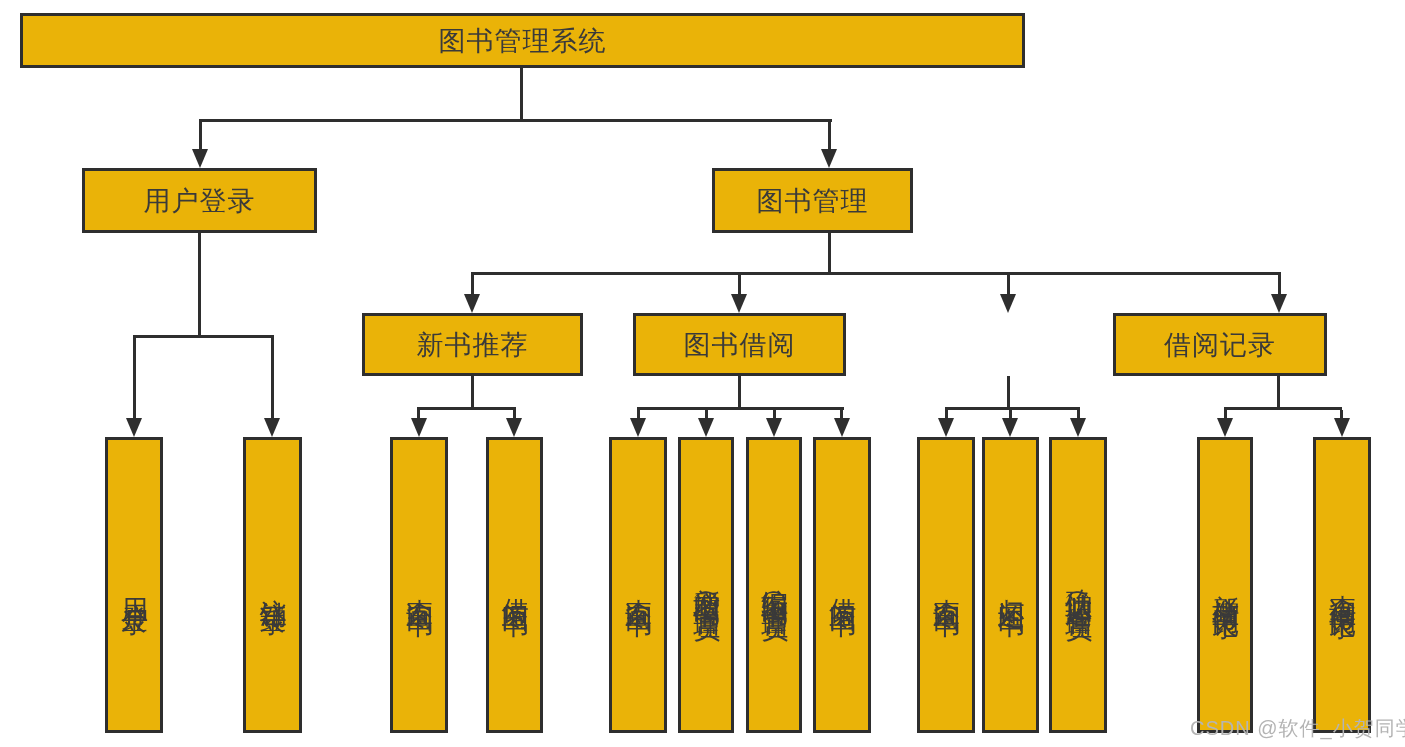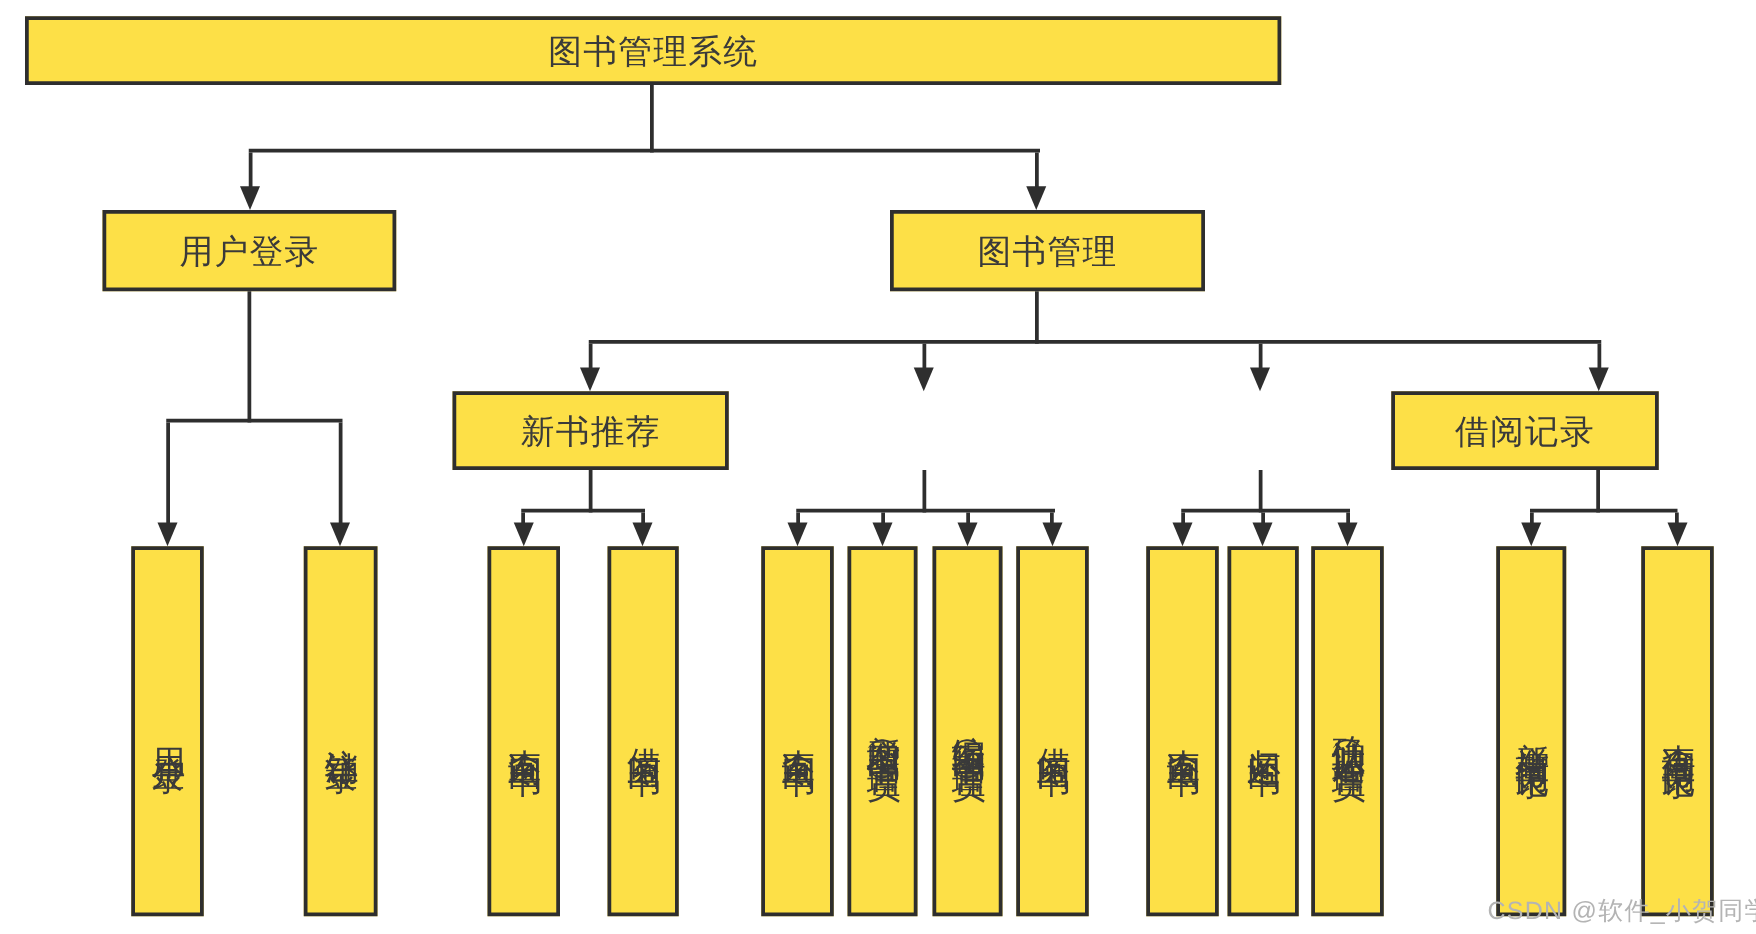--- a/index.html
+++ b/index.html
@@ -8,21 +8,21 @@
     width: 1405px;
     height: 747px;
     background: #ffffff;
     font-family: "Liberation Sans", "DejaVu Sans", sans-serif;
     overflow: hidden;
   }
   .box {
     position: absolute;
     box-sizing: border-box;
     border: 3px solid #2e2e2e;
-    background: #fde047;
+    background: #eab308;
     display: flex;
     align-items: center;
     justify-content: center;
     color: #3a3a3a;
   }
   .h-label { font-size: 27px; letter-spacing: 1px; white-space: nowrap; }
   .leaf .v-label {
     writing-mode: vertical-rl;
     text-orientation: mixed;
     font-size: 27px;
@@ -56,28 +56,31 @@
 <div class="stage">
 
   <div class="box" style="left:20px; top:13px; width:1005px; height:55px;">
     <span class="h-label">图书管理系统</span>
   </div>
 
   <div class="box" style="left:82px; top:168px; width:235px; height:65px;">
     <span class="h-label">用户登录</span>
   </div>
 
-  <div class="box" style="left:712px; top:168px; width:252px; height:65px;">
+  <div class="box" style="left:712px; top:168px; width:201px; height:65px;">
     <span class="h-label">图书管理</span>
   </div>
 
   <div class="box" style="left:362px; top:313px; width:221px; height:63px;">
     <span class="h-label">新书推荐</span>
   </div>
 
+  <div class="box" style="left:633px; top:313px; width:213px; height:63px;">
+    <span class="h-label">图书借阅</span>
+  </div>
 
 
   <div class="box" style="left:1113px; top:313px; width:214px; height:63px;">
     <span class="h-label">借阅记录</span>
   </div>
 
   <div class="box leaf" style="left:105px; top:437px; width:58px; height:296px;">
     <span class="v-label">用户登录</span>
   </div>
   <div class="box leaf" style="left:243px; top:437px; width:59px; height:296px;">

